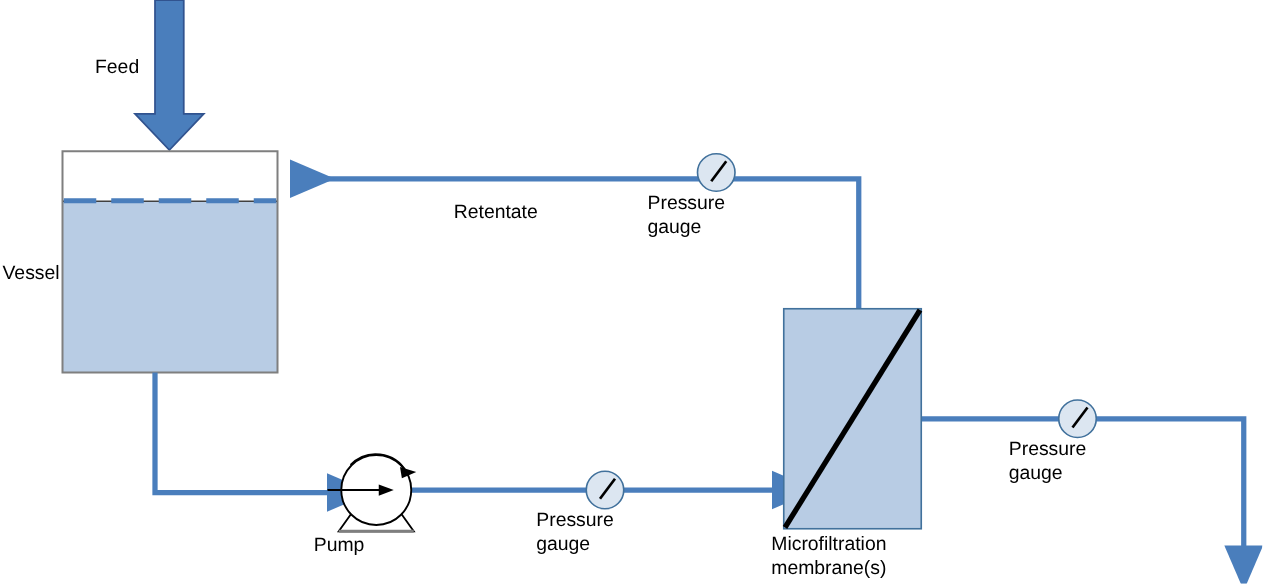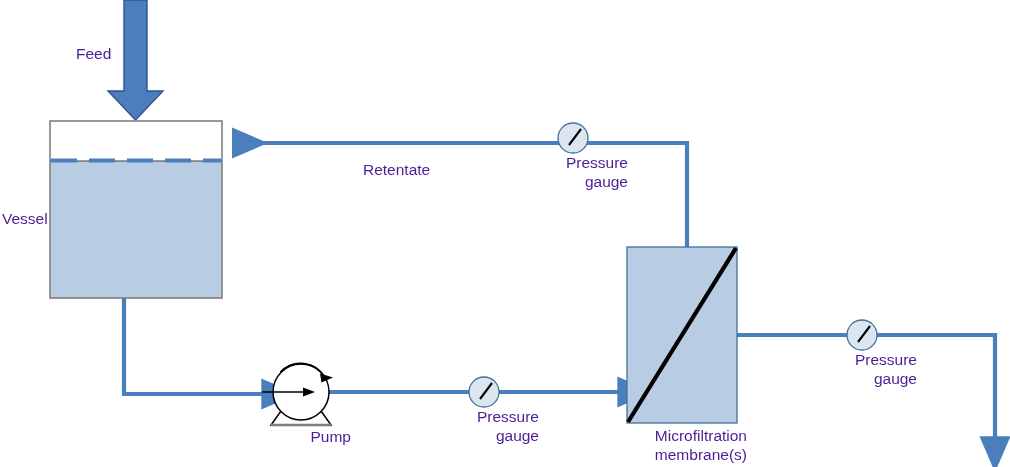--- a/index.html
+++ b/index.html
@@ -22,27 +22,27 @@
     position: absolute;
     left: 0;
     top: 0;
     width: 1010px;
     height: 467px;
   }
   .lbl {
     position: absolute;
     font-family: "Liberation Sans", sans-serif;
     font-size: 15.5px;
-    color: #4c1d95;
+    color: #000000;
     white-space: pre;
     line-height: 19px;
     letter-spacing: 0px;
   }
   .lbl.center {
-    text-align: right;
+    text-align: left;
   }
 </style>
 </head>
 <body>
 
 <div id="diagram-root">
 
   <svg id="flow-svg" viewBox="0 0 1010 467" xmlns="http://www.w3.org/2000/svg">
 
     <defs>

